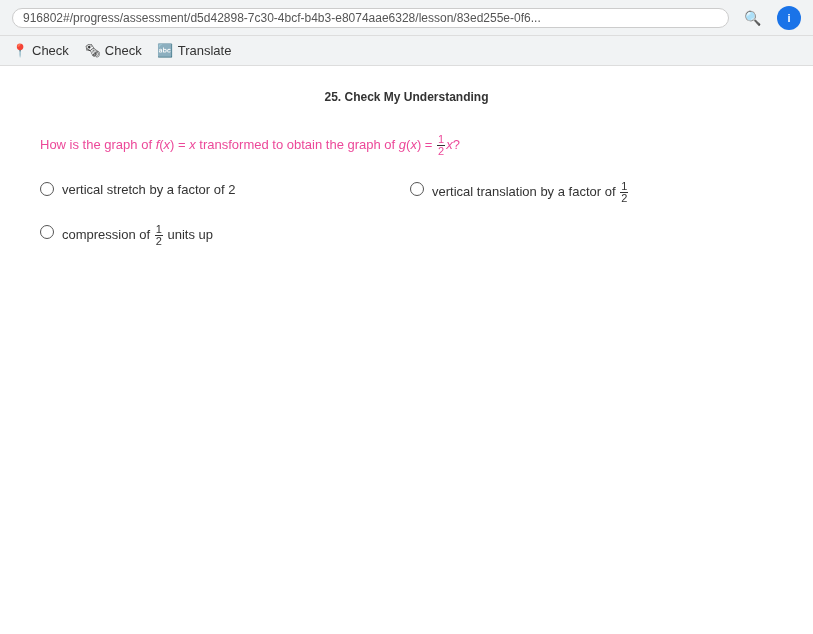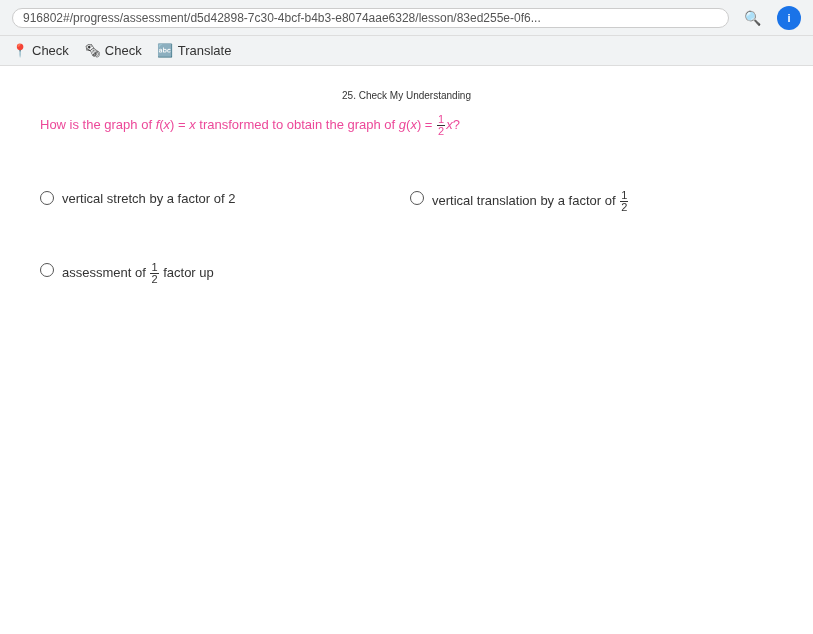--- a/index.html
+++ b/index.html
@@ -62,24 +62,24 @@
     
     .main-content {
       background: #fff;
       padding: 24px 40px;
       height: calc(634px - 66px);
       overflow-y: auto;
     }
 
     .question-title {
       text-align: center;
-      font-size: 10px;
-      font-weight: normal;
+      font-size: 12px;
+      font-weight: bold;
       color: #333;
-      margin-bottom: 13px;
+      margin-bottom: 30px;
     }
 
     .question-text {
       font-size: 13px;
       color: #ec4899;
       margin-bottom: 24px;
       line-height: 1.5;
     }
 
     .fraction {
@@ -106,21 +106,20 @@
       max-width: 700px;
     }
 
     .answer-option {
       display: flex;
       align-items: flex-start;
       gap: 8px;
       font-size: 13px;
       color: #333;
       cursor: pointer;
-      margin-top: 29px;
     }
 
     .radio-circle {
       width: 14px;
       height: 14px;
       border: 1.5px solid #555;
       border-radius: 50%;
       flex-shrink: 0;
       margin-top: 1px;
       background: #fff;
@@ -204,22 +203,22 @@
             <span class="num">1</span>
             <span class="den">2</span>
           </span>
       </span>
     </div>
 
 
     <div class="answer-option">
       <div class="radio-circle"></div>
       <span class="answer-label">
-        <span>assessment of </span><span class="fraction">
+        <span>compression of </span><span class="fraction">
             <span class="num">1</span>
             <span class="den">2</span>
-          </span><span> factor up</span>
+          </span><span> units up</span>
       </span>
     </div>
 
   </div>
 
 </div>
 
 </body></html>

